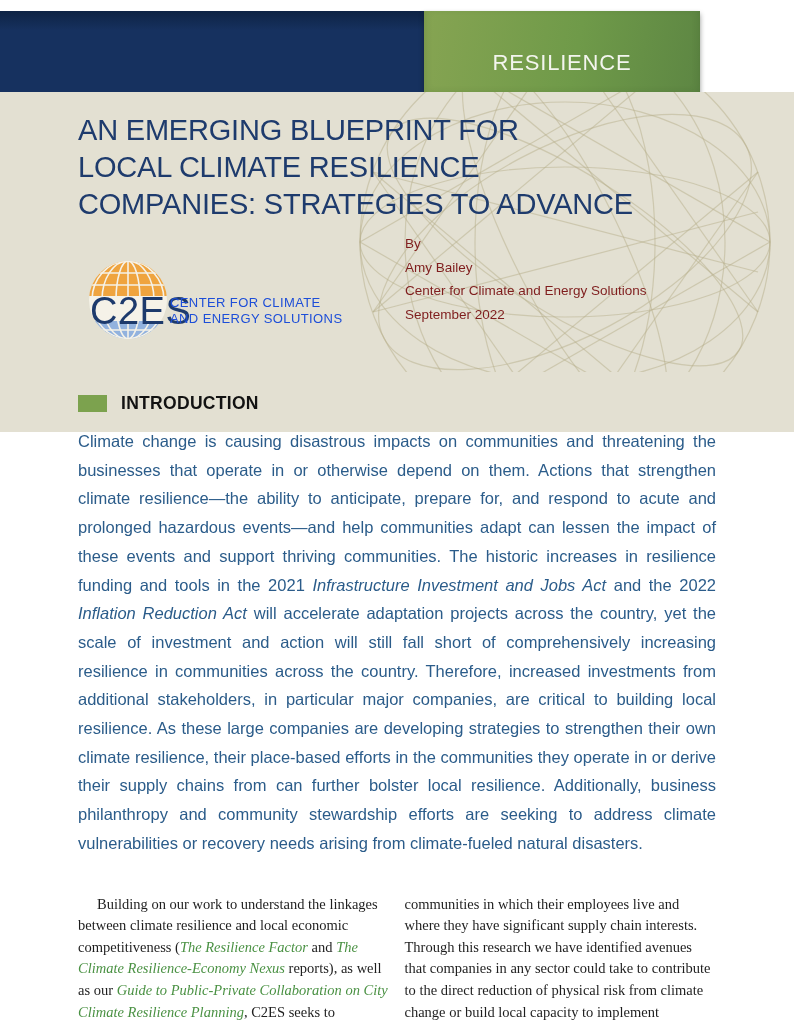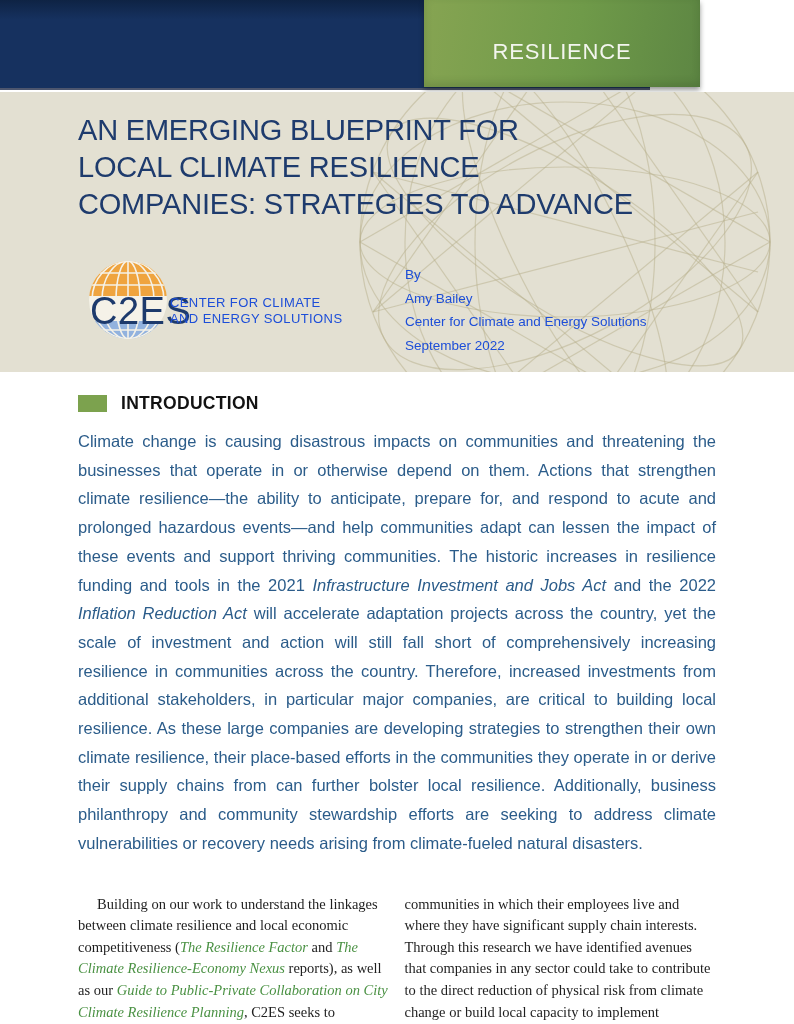--- a/index.html
+++ b/index.html
@@ -10,21 +10,21 @@
     position: relative;
     width: 794px;
     height: 1024px;
     background: #ffffff;
     overflow: hidden;
   }
 
   
   .top-band {
     position: absolute;
-    left: 0; top: 0;
+    left: 0; top: 11px;
     width: 650px; height: 90px;
     background: linear-gradient(to bottom, #0e2344 0%, #16315f 22%, #16315f 100%);
     border-bottom: 2px solid #4d566e;
     text-align: right;
   }
   .tag-box {
     position: absolute;
     left: 424px; top: 0;
     width: 276px; height: 87px;
     background: linear-gradient(100deg, #86a452 0%, #6f9a49 55%, #5d8643 100%);
@@ -38,21 +38,21 @@
     color: #f3f5ee;
     font-size: 22px;
     letter-spacing: 0.8px;
     font-weight: 400;
   }
 
   
   .masthead {
     position: absolute;
     left: 0; top: 92px;
-    width: 794px; height: 280px;
+    width: 794px; height: 340px;
     background: #e3e0d2;
     overflow: hidden;
   }
   .globe-bg {
     position: absolute;
     left: 0; top: 0;
     width: 794px; height: 280px;
   }
   .report-title {
     position: absolute;
@@ -61,22 +61,22 @@
     color: #1e3b6d;
     font-size: 29px;
     line-height: 37px;
     font-weight: 400;
     letter-spacing: -0.2px;
   }
   .report-title span { display: block; }
 
   .byline {
     position: absolute;
-    left: 405px; top: 171px;
-    color: #1d4ed8;
+    left: 405px; top: 140px;
+    color: #7f1d1d;
     font-size: 13.5px;
     line-height: 23.5px;
   }
   .byline div { white-space: nowrap; }
 
   
   .logo {
     position: absolute;
     left: 82px; top: 166px;
     width: 300px; height: 85px;

